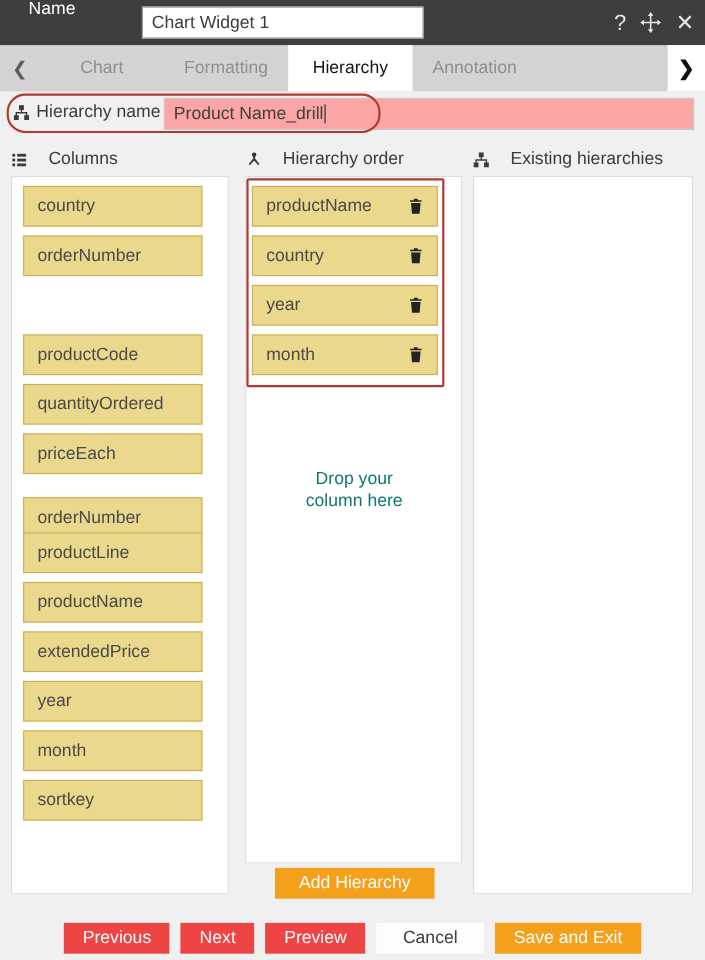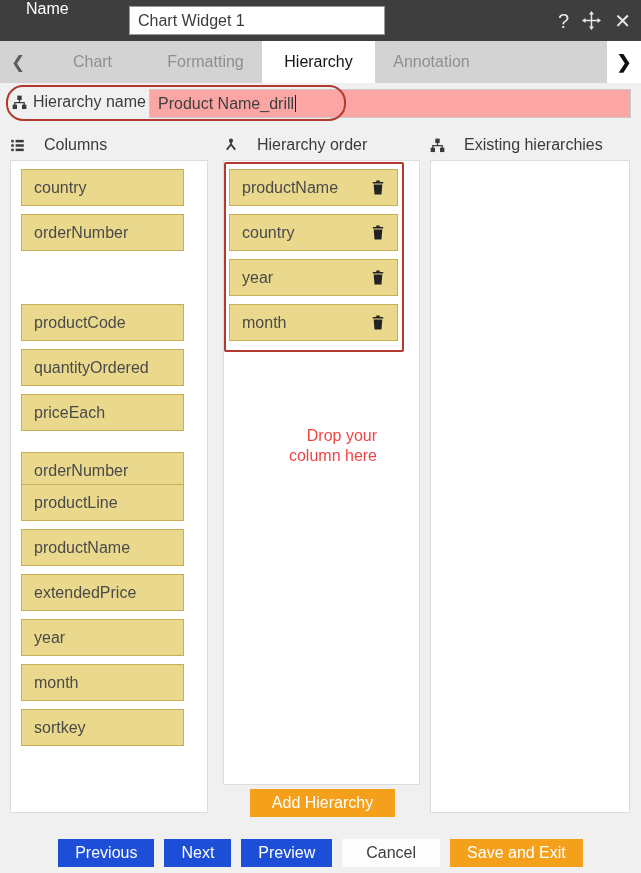--- a/index.html
+++ b/index.html
@@ -91,39 +91,39 @@
     display:flex; align-items:center; font-size:16px; color:#4a4a4a;
     padding:12px 12px; cursor:grab;
   }
   .panel-columns .chip { left:10px; width:163px; }
   .panel-order .chip { left:5px; width:169px; justify-content:space-between; }
   .trash { width:14px; height:15px; cursor:pointer; flex:0 0 auto; }
   .trash svg { display:block; }
 
   .drop-hint {
     position:absolute; left:43px; top:265px; width:110px;
-    text-align:right; color:#ef4444; font-size:16px; line-height:20px;
+    text-align:center; color:#0f766e; font-size:16px; line-height:20px;
   }
 
   .add-btn {
     position:absolute; left:250px; top:789px; width:145px; height:28px;
     background:#f5a01b; color:#fff; border:none; font-size:16px;
     font-family:"Liberation Sans", sans-serif; cursor:pointer;
   }
 
   
   .footer {
     position:absolute; left:0; top:839px; width:641px; height:28px;
     display:flex; justify-content:center; gap:10px;
   }
   .f-btn {
     height:28px; border:none; font-size:16px; padding:0 17px;
     font-family:"Liberation Sans", sans-serif; cursor:pointer;
   }
-  .f-dark   { background:#1d4ed8; color:#fdfdfd; }
+  .f-dark   { background:#ef4444; color:#fdfdfd; }
   .f-light  { background:#fdfdfd; color:#3c3c3c; padding:0 24px; }
   .f-orange { background:#f5a01b; color:#fff; }
 </style>
 </head>
 <body>
 
 <div class="app">
 
   <div class="titlebar">
     <span class="name-label">Name</span>

